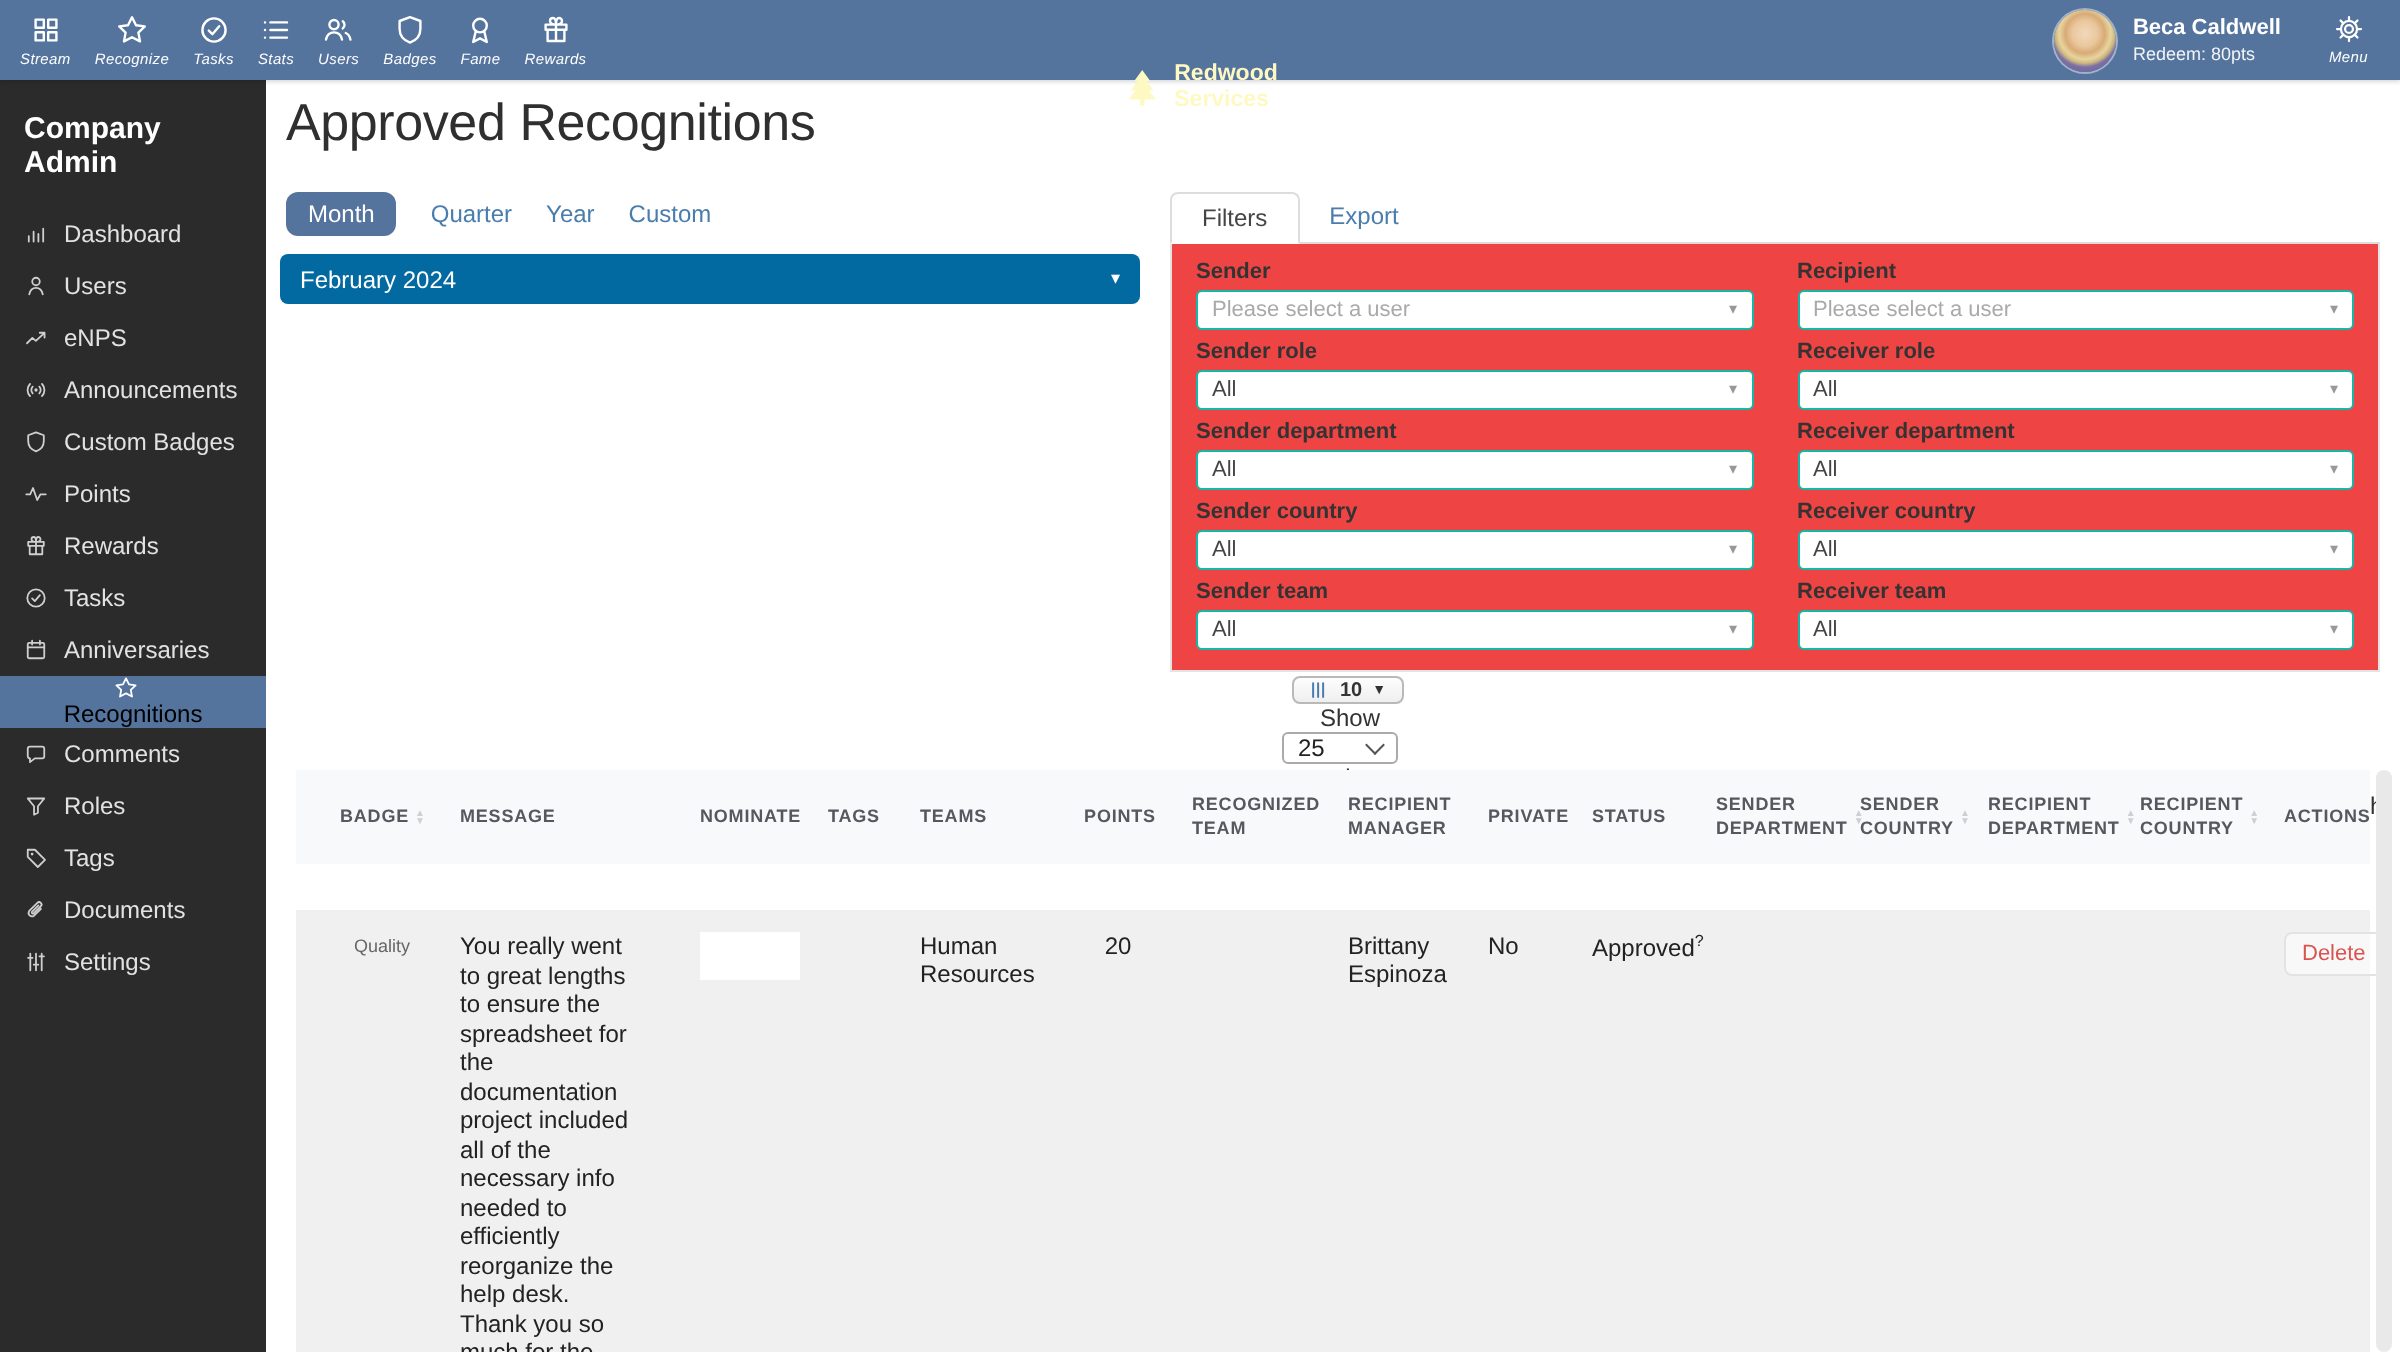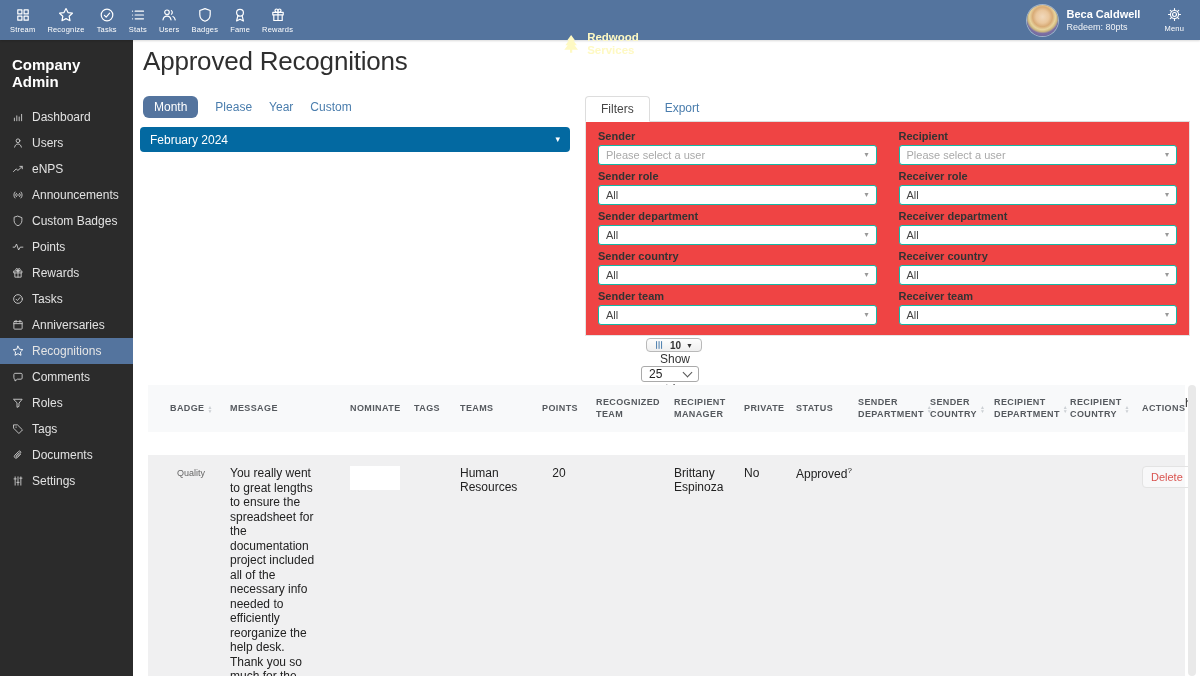--- a/index.html
+++ b/index.html
@@ -9,42 +9,42 @@
   
   .navbar{position:absolute;top:0;left:0;width:100%;height:40px;background:#54749e;
           display:flex;align-items:center;z-index:5;box-shadow:0 1px 2px rgba(0,0,0,.15);}
   .nav-items{display:flex;height:100%;padding-left:4px;}
   .nav-item{display:flex;flex-direction:column;align-items:center;justify-content:center;
             padding:0 6px;color:#fff;cursor:pointer;}
   .icon{display:inline-block;}
   .icon svg{width:100%;height:100%;display:block;fill:none;stroke:currentColor;
             stroke-width:1.2;stroke-linecap:round;stroke-linejoin:round;}
   .nav-item .icon{width:16px;height:16px;}
-  .nav-label{font-size:7.5px;margin-top:2px;letter-spacing:.2px;}
+  .nav-label{font-size:7.5px;margin-top:2px;letter-spacing:.2px;font-style:italic;}
   .brand{position:absolute;left:50%;top:0;height:32px;transform:translateX(-50%);
          display:flex;align-items:center;gap:6px;color:#fef9c3;cursor:pointer;margin-top:28px;}
   .brand .icon{width:20px;height:26px;}
   .brand-text{font-size:11.5px;font-weight:bold;line-height:1.15;}
   .nav-right{margin-left:auto;display:flex;align-items:center;height:100%;padding-right:8px;color:#fff;}
   .avatar{width:31px;height:31px;border-radius:50%;flex:none;cursor:pointer;
           background:radial-gradient(circle at 50% 38%, #f1d9bc 0%, #eac79d 26%, #d8ab76 40%,
                      #e8d49e 52%, #cdb97f 60%, #7b6fa5 68%, #665d8e 100%);
           box-shadow:0 0 0 1px rgba(255,255,255,.45);}
   .user-info{margin:0 16px 0 8px;cursor:pointer;}
   .user-name{font-size:11px;font-weight:bold;line-height:1.2;}
   .user-redeem{font-size:9px;opacity:.92;}
   .menu-item{padding:0 8px;}
 
   
   .sidebar{position:absolute;top:40px;left:0;width:133px;bottom:0;background:#2b2b2b;color:#e6e6e6;}
   .sidebar-title{font-size:15px;font-weight:bold;color:#fff;padding:16px 12px 14px;}
   .side-item{display:flex;align-items:center;height:26px;padding:0 12px;font-size:12px;
              color:#e2e2e2;cursor:pointer;white-space:nowrap;}
   .side-item .icon{width:12px;height:12px;margin-right:8px;color:#cfcfcf;flex:none;}
-  .side-item.active{background:#54749e;color:#e5e5e5;}
+  .side-item.active{background:#54749e;color:#000000;flex-direction:column;}
   .side-item.active .icon{color:#fff;}
 
   
   .main{position:absolute;left:133px;top:40px;right:0;bottom:0;background:#fff;}
   .page-title{position:absolute;left:10px;top:6px;margin:0;font-size:26px;font-weight:normal;
               color:#2f2f2f;letter-spacing:-.2px;}
   .period-tabs{position:absolute;left:10px;top:56px;display:flex;align-items:center;gap:17px;}
   .ptab{font-size:12px;color:#4a7dad;cursor:pointer;padding:4px 0;}
   .ptab.active{background:#54749e;color:#fff;padding:4px 11px;border-radius:6px;}
   .period-select{position:absolute;left:7px;top:87px;width:430px;height:25px;background:#0369a1;
@@ -338,21 +338,21 @@
         <span>Settings</span>
       </div>
     </div>
 </div>
 
 <div class="main">
   <h1 class="page-title">Approved Recognitions</h1>
 
   <div class="period-tabs">
       <div class="ptab active">Month</div>
-      <div class="ptab">Please</div>
+      <div class="ptab">Quarter</div>
       <div class="ptab">Year</div>
       <div class="ptab">Custom</div>
     </div>
 
   <div class="period-select">
     <span>February 2024</span>
     <span class="caret-white">▾</span>
   </div>
 
   <div class="fpanel">

